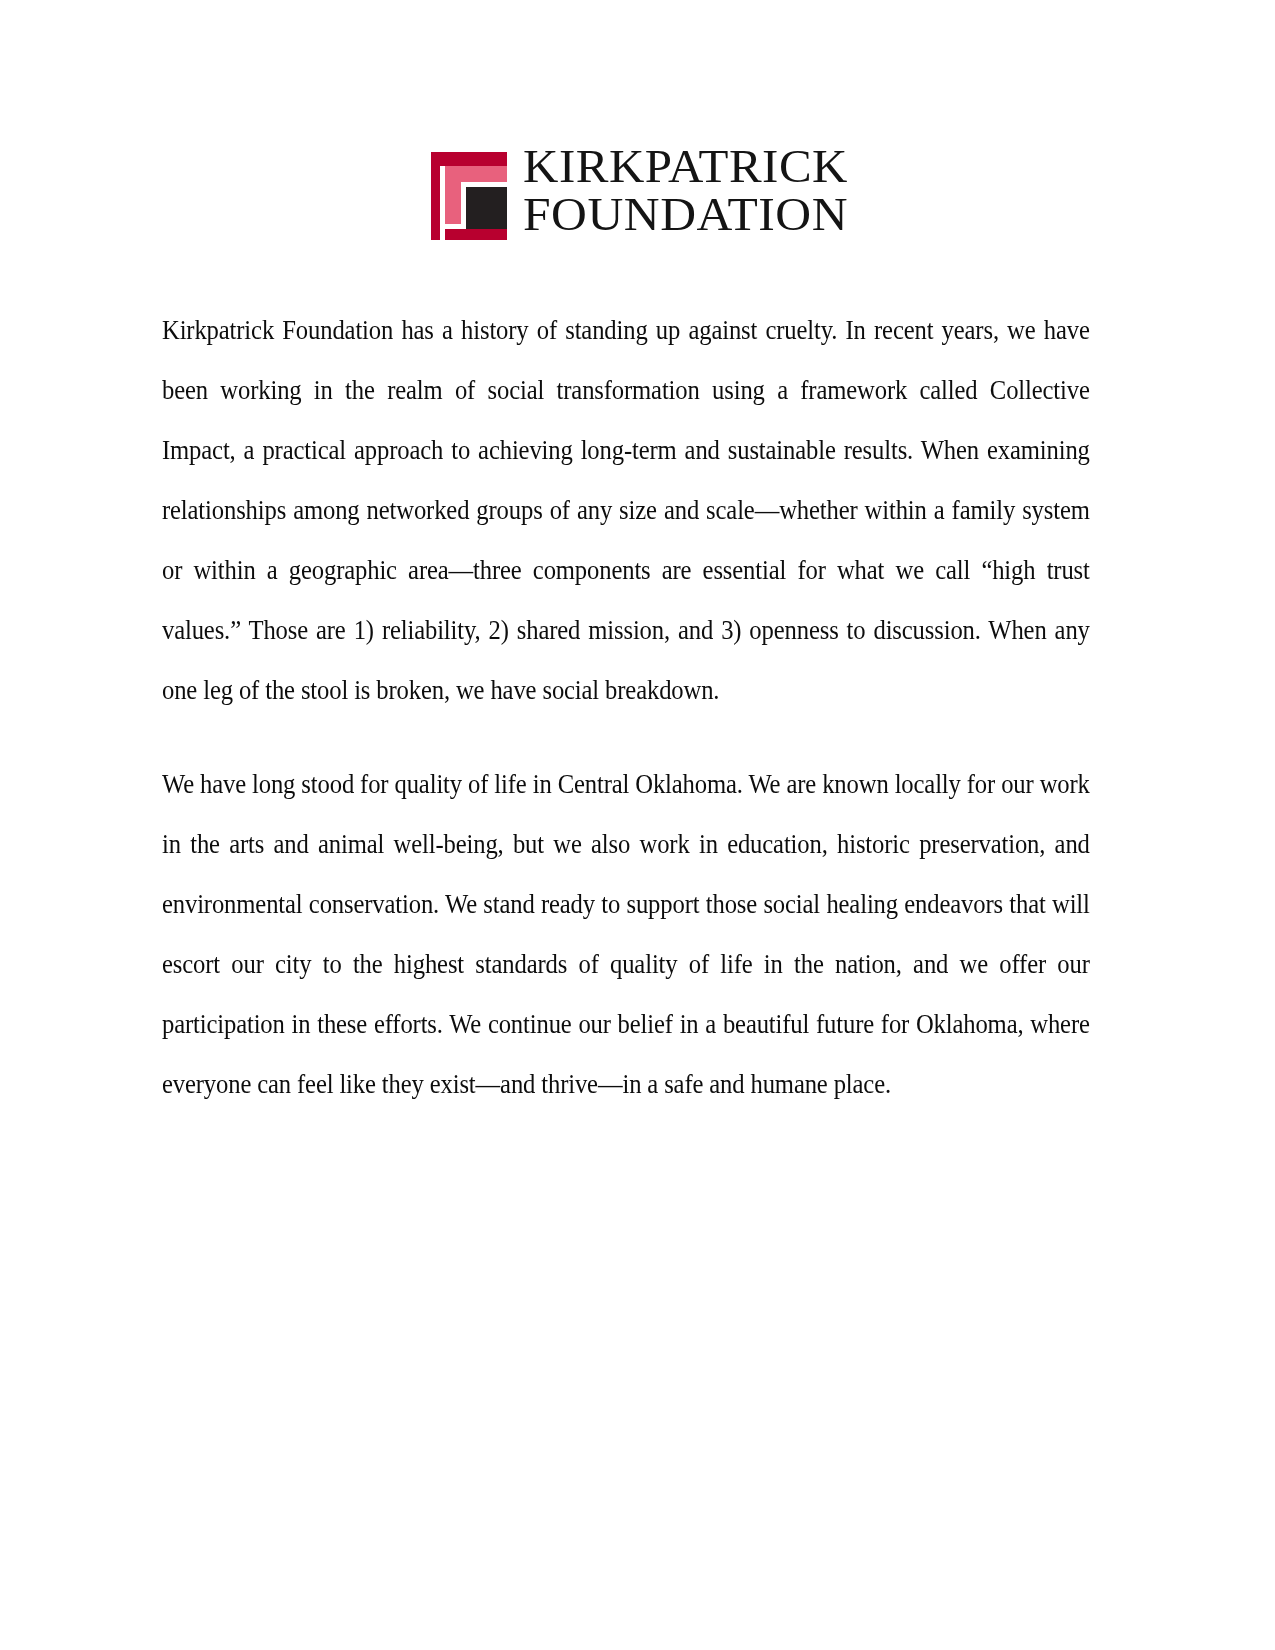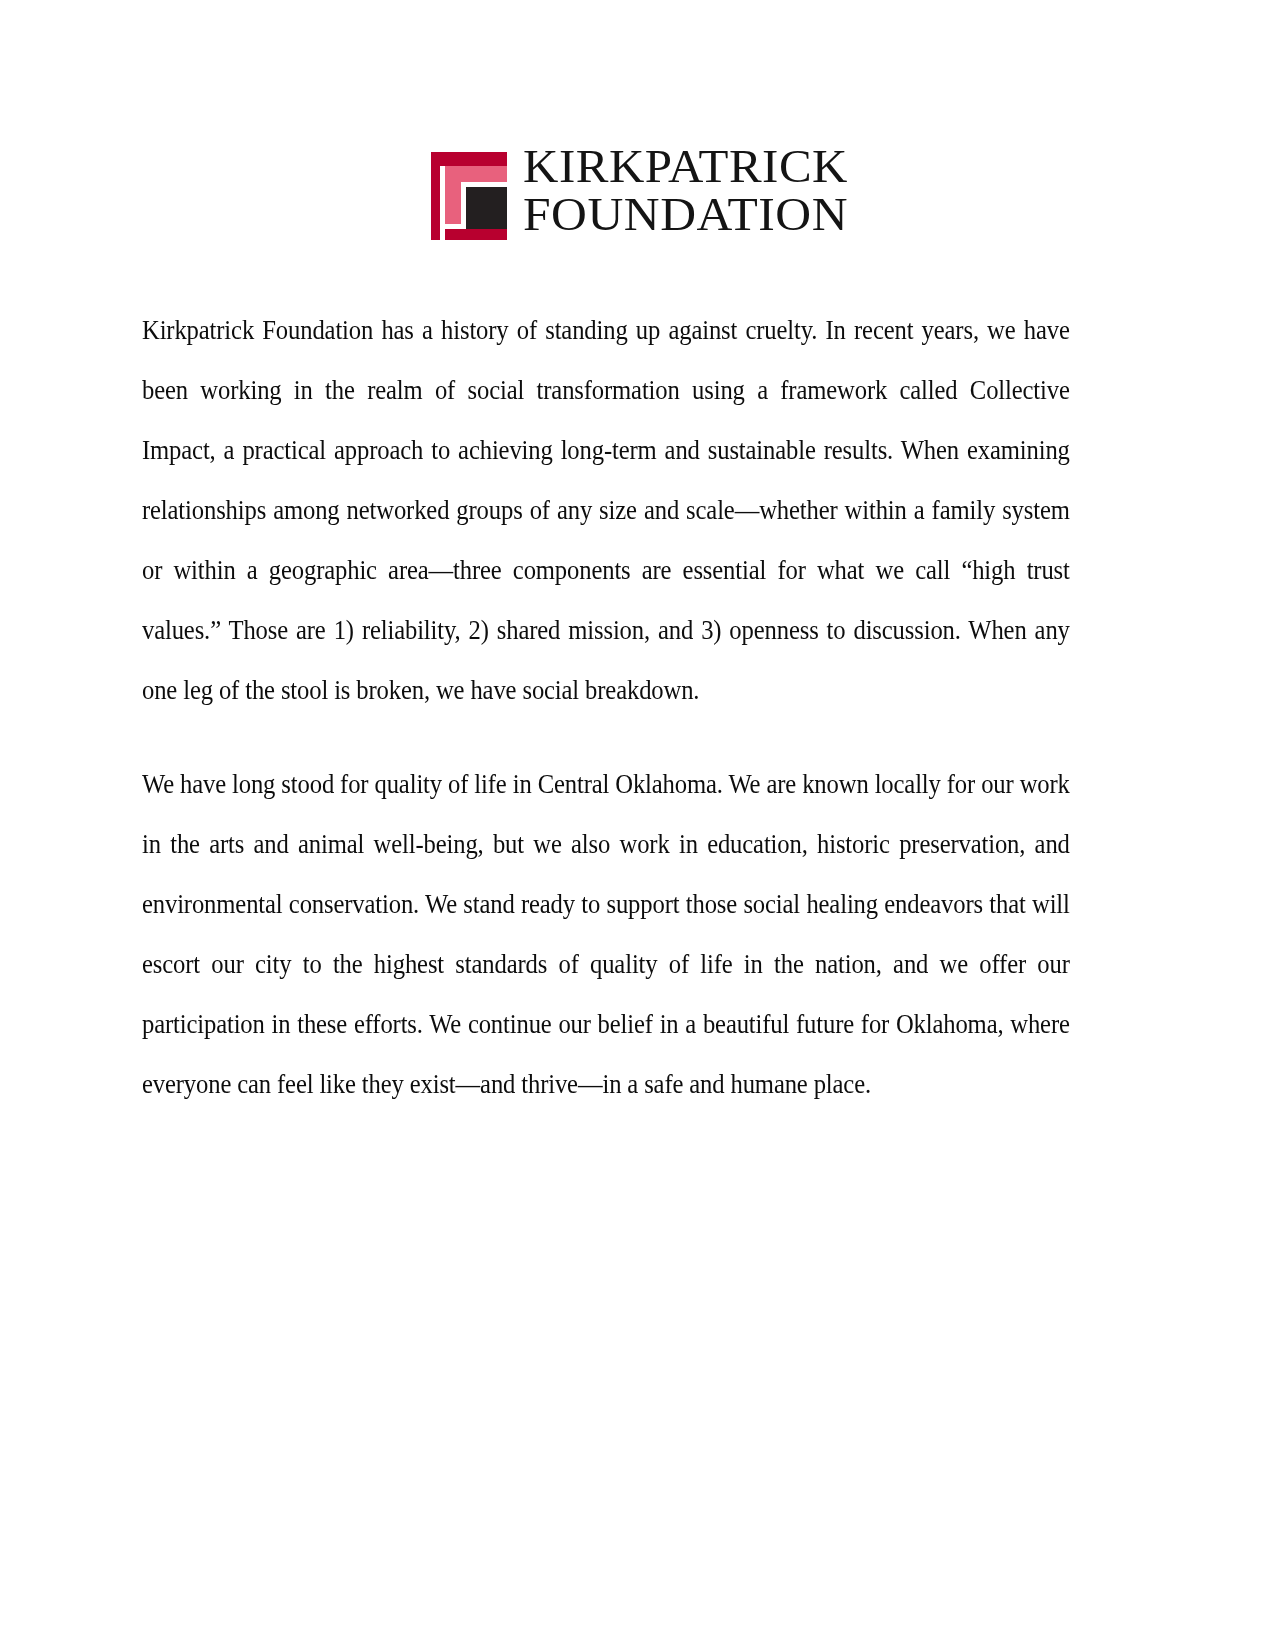--- a/index.html
+++ b/index.html
@@ -102,21 +102,21 @@
   .wordmark {
     display: block;
     flex: 0 0 auto;
     color: #141414;
   }
   .wordmark svg { display: block; }
 
   
   .body-copy {
     position: absolute;
-    left: 142px;
+    left: 162px;
     top: 300px;
     width: 928px;
   }
 
   .para {
     margin: 0 0 34px 0;
     font-size: 26.5px;
     line-height: 60px;
     color: #0d0d0d;
     text-align: justify;

